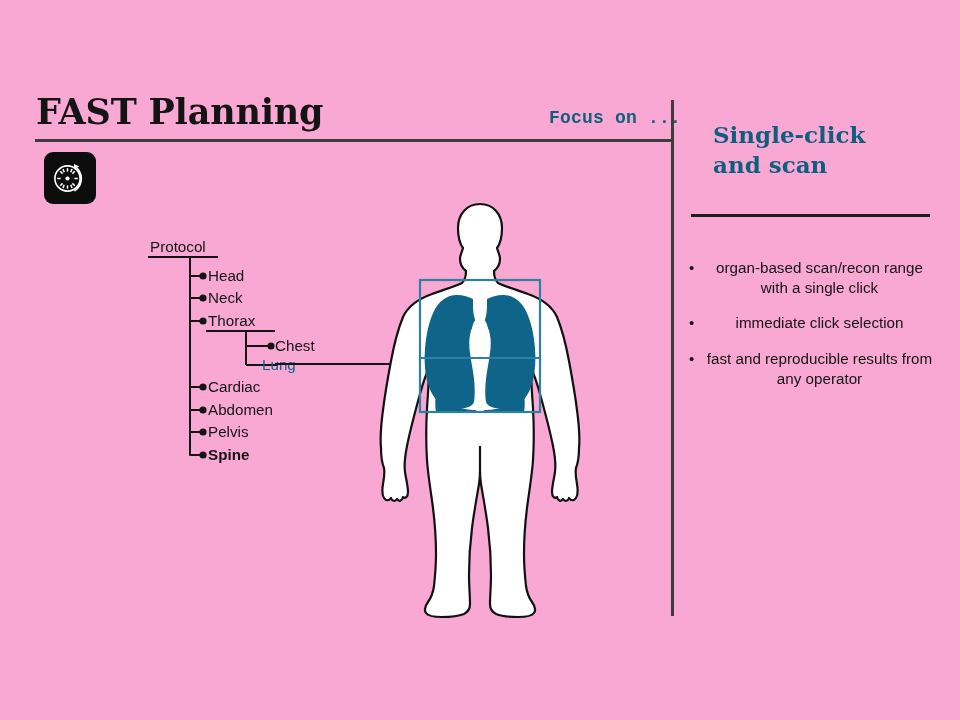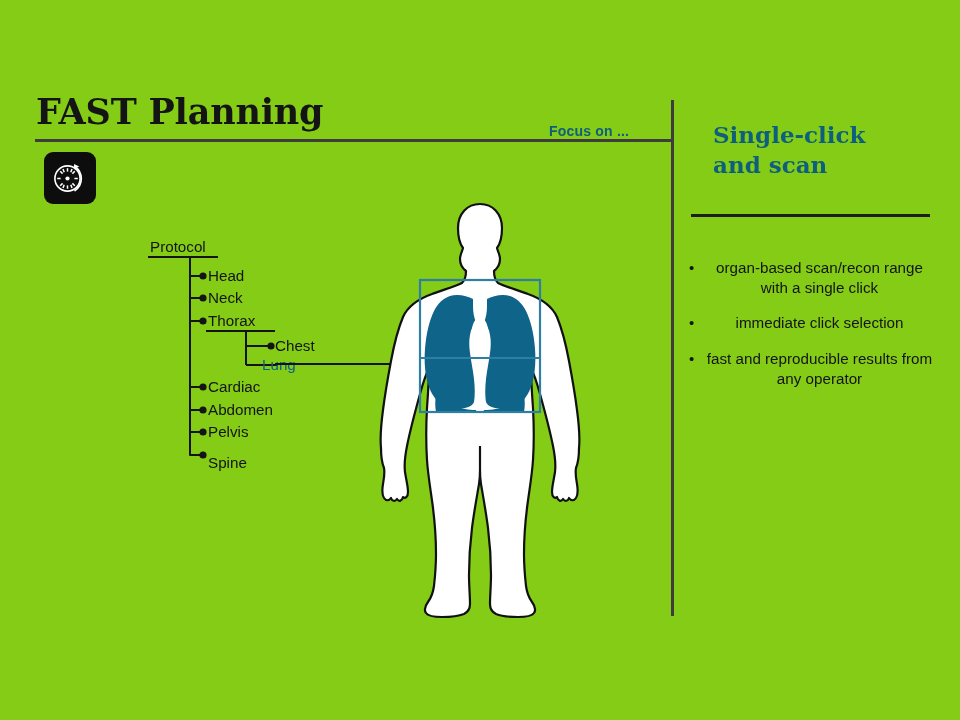--- a/index.html
+++ b/index.html
@@ -10,21 +10,21 @@
     width: 960px;
     height: 720px;
     background: #ffffff;
     font-family: "Liberation Sans", sans-serif;
     overflow: hidden;
   }
   #slide {
     position: relative;
     width: 960px;
     height: 720px;
-    background: #84cc16;
+    background: #f9a8d4;
   }
 
   
   #title {
     position: absolute;
     left: 36px;
     top: 94px;
     font-family: "DejaVu Serif", "Liberation Serif", serif;
     font-size: 35px;
     font-weight: bold;
@@ -48,23 +48,23 @@
     left: 44px;
     top: 152px;
     width: 52px;
     height: 52px;
   }
 
   
   #focus-on {
     position: absolute;
     left: 549px;
-    top: 123px;
-    font-family: Liberation Sans, sans-serif;
-    font-size: 14px;
+    top: 108px;
+    font-family: Liberation Mono, monospace;
+    font-size: 18px;
     font-weight: bold;
     color: #0e5f7e;
     white-space: nowrap;
     letter-spacing: 0.2px;
   }
 
   
   #divider {
     position: absolute;
     left: 671px;
@@ -242,21 +242,21 @@
 
     <div class="tree-label root">Protocol</div>
     <div class="tree-label" style="left:66px; top:31px;">Head</div>
     <div class="tree-label" style="left:66px; top:53px;">Neck</div>
     <div class="tree-label" style="left:66px; top:76px;">Thorax</div>
     <div class="tree-label sub" style="left:133px; top:101px;">Chest</div>
     <div class="tree-label lung" style="left:120px; top:120px;">Lung</div>
     <div class="tree-label" style="left:66px; top:142px;">Cardiac</div>
     <div class="tree-label" style="left:66px; top:165px;">Abdomen</div>
     <div class="tree-label" style="left:66px; top:187px;">Pelvis</div>
-    <div class="tree-label" style="left:66px; top:218px;">Spine</div>
+    <div class="tree-label" style="left:66px; top:210px;font-weight:bold;">Spine</div>
   </div>
 
   <div id="leader">
     <svg width="195" height="22" viewBox="0 0 195 22" xmlns="http://www.w3.org/2000/svg">
       <polyline points="0,12 183,12 183,4" fill="none" stroke="#141414" stroke-width="2"></polyline>
       <circle cx="183" cy="8" r="4.2" fill="#141414"></circle>
     </svg>
   </div>
 
   <div id="figure">

